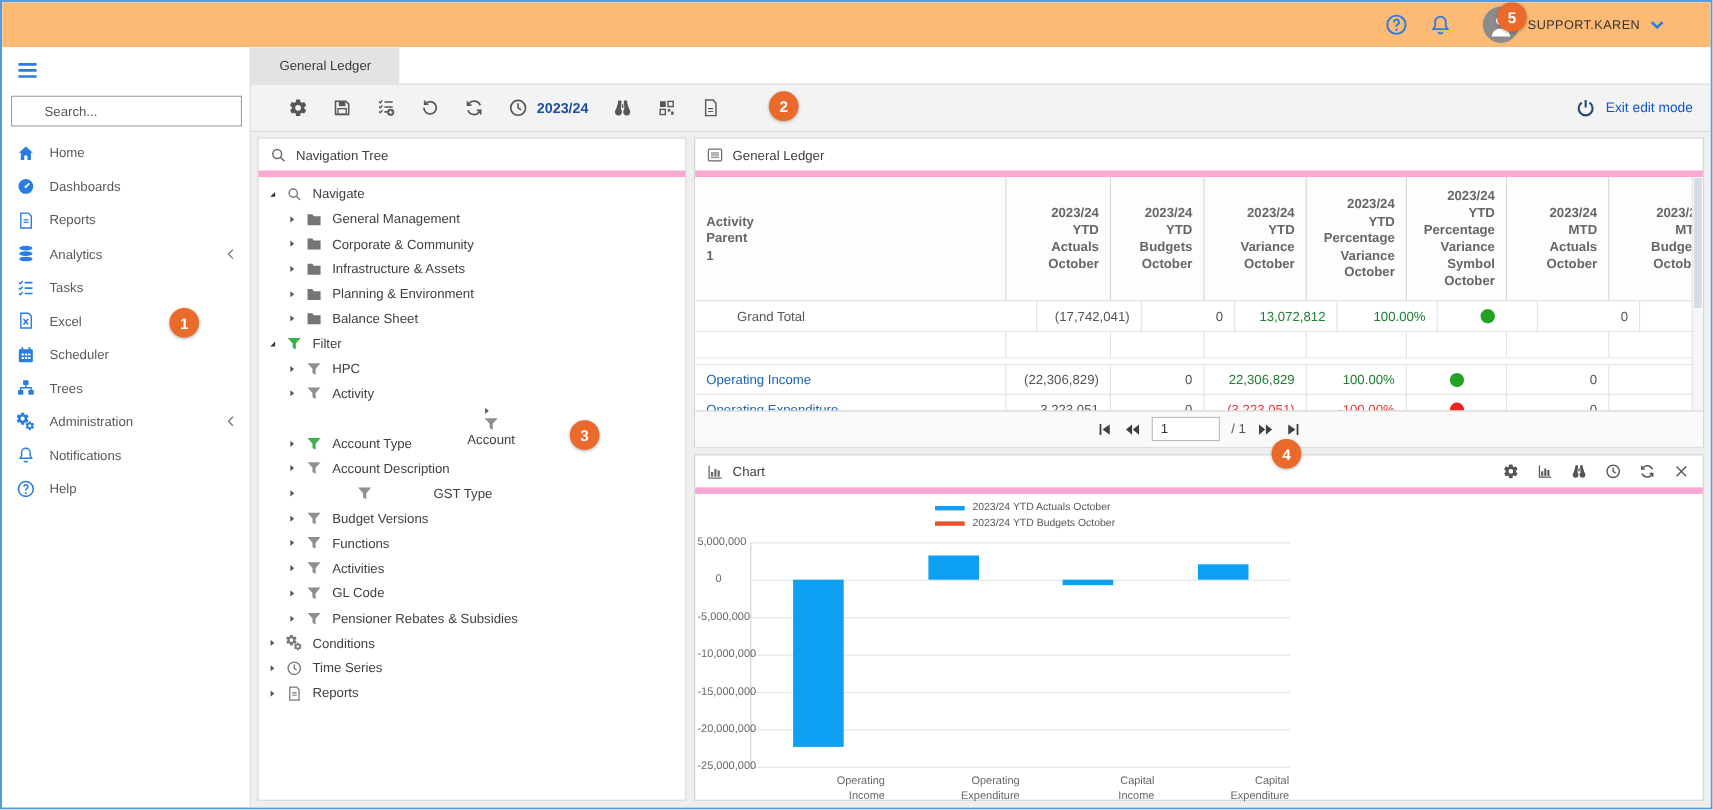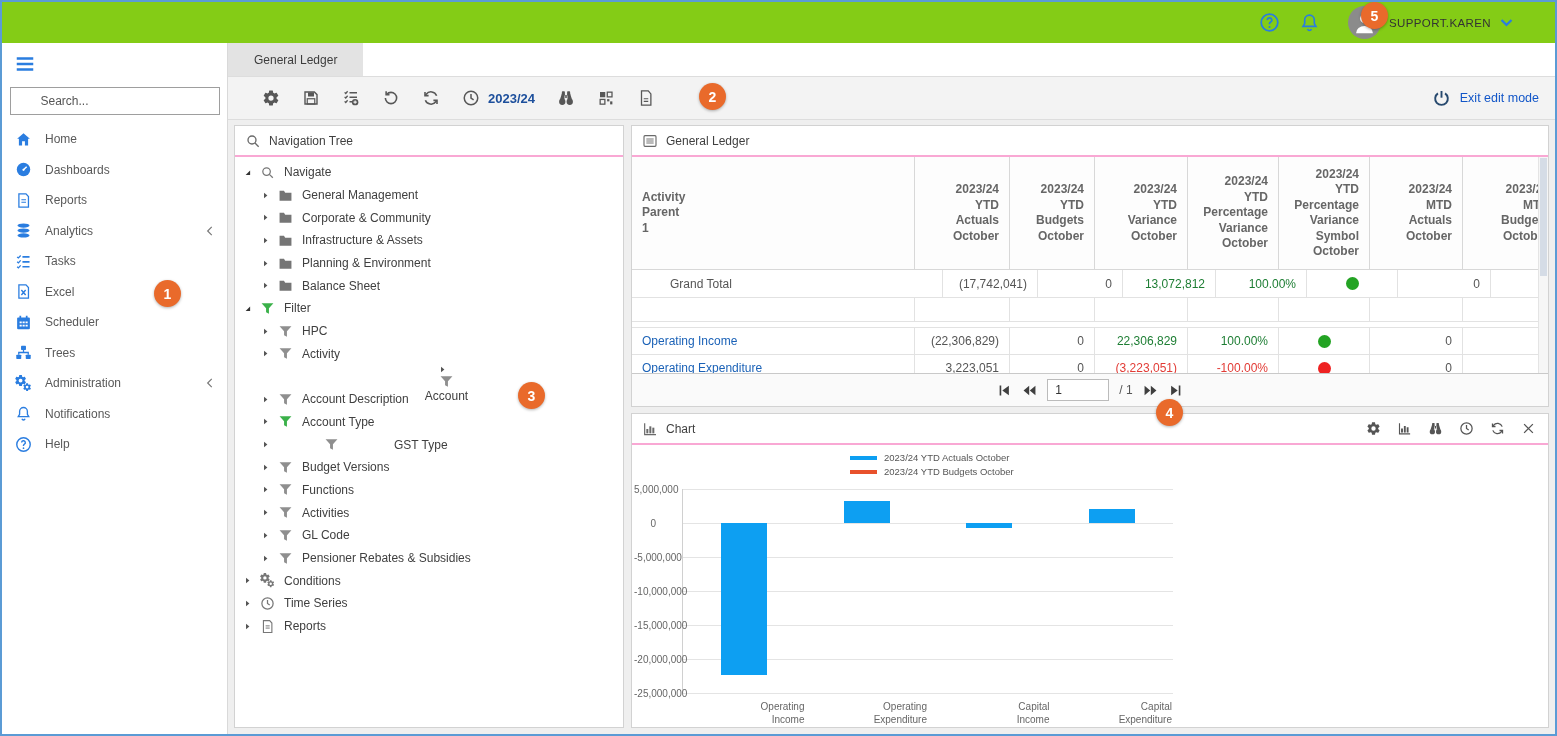--- a/index.html
+++ b/index.html
@@ -1,20 +1,20 @@
 <!DOCTYPE html>
 <html><head>
 <meta charset="utf-8">
 <style>
   html,body{margin:0;padding:0;background:#fff;}
   .frame{box-sizing:border-box;width:1557px;height:736px;border:2px solid #5b9bd5;position:relative;
          font-family:"Liberation Sans","DejaVu Sans",sans-serif;background:#fff;overflow:hidden;}
   .icn svg,[data-icon] svg{display:block;width:100%;height:100%;}
   
-  .topbar{height:41px;background:#84cc16;display:flex;justify-content:flex-end;align-items:center;}
+  .topbar{height:41px;background:#fdba74;display:flex;justify-content:flex-end;align-items:center;}
   .topbar-right{display:flex;align-items:center;padding-right:40px;}
   .tb-help{width:21px;height:21px;color:#2a7de0;margin-right:19px;cursor:pointer;}
   .tb-bell{width:21px;height:21px;color:#2a7de0;margin-right:28px;cursor:pointer;}
   .avatar{width:33px;height:33px;border-radius:50%;background:#8b8b8b;position:relative;overflow:hidden;margin-right:8px;cursor:pointer;flex:none;}
   .avatar span{position:absolute;inset:3px;}
   .username{font-size:11.5px;color:#333;letter-spacing:.4px;margin-right:7px;cursor:pointer;}
   .tb-chev{width:17px;height:17px;color:#2a7de0;cursor:pointer;}
   
   .bodyrow{display:flex;height:691px;}
   .sidebar{width:225px;background:#fff;border-right:1px solid #d9d9d9;flex:none;position:relative;}
@@ -36,21 +36,21 @@
   .tb-left{display:flex;align-items:center;padding-left:34px;gap:22px;}
   .tbtn{width:18px;height:18px;color:#575757;cursor:pointer;flex:none;}
   .period-group{display:flex;align-items:center;gap:8px;}
   .period{font-size:13px;font-weight:bold;color:#1d4f9c;}
   .tb-right{display:flex;align-items:center;gap:9px;padding-right:16px;}
   .power{width:19px;height:19px;color:#27496e;}
   .exit-label{font-size:12.5px;color:#1256c8;cursor:pointer;}
   
   .content{flex:1;display:flex;padding:5px 6px 6px 6px;gap:7px;background:#efefef;min-height:0;}
   .panel{background:#fff;border:1px solid #d2d2d2;box-sizing:border-box;}
-  .panel-header{height:29px;display:flex;align-items:center;padding-left:10px;border-bottom:2px solid #f9a8d4;flex:none;position:relative;}
+  .panel-header{height:29px;display:flex;align-items:center;padding-left:10px;border-bottom:6px solid #f9a8d4;flex:none;position:relative;}
   .ph-icon{width:16px;height:16px;color:#6a6a6a;flex:none;}
   .ph-title{margin-left:8px;font-size:12px;color:#3f3f3f;}
   .ph-actions{position:absolute;right:12px;top:0;height:100%;display:flex;align-items:center;gap:16px;}
   .ph-act{width:15px;height:15px;color:#555;cursor:pointer;}
   
   .nav-panel{width:390px;flex:none;display:flex;flex-direction:column;}
   .tree{padding-top:4px;overflow:hidden;flex:1;}
   .tree-row{height:22.7px;display:flex;align-items:center;font-size:12px;color:#404040;cursor:pointer;}
   .caret{width:9px;height:9px;flex:none;color:#555;}
   .caret.open{color:#333;}
@@ -501,39 +501,39 @@
                   </svg>
                 </span>
                 <span class="t-label">Account</span>
               </div>
               <div class="tree-row" style="padding-left: 26px;">
                 <span class="caret" data-icon="caret-closed">
                   <svg viewBox="0 0 24 24" width="100%" height="100%" aria-hidden="true">
                     <path d="M8 4.5l9 7.5-9 7.5z" fill="currentColor"></path>
                   </svg>
                 </span>
+                <span class="t-icon c-filter-green" data-icon="filter">
+                  <svg viewBox="0 0 24 24" width="100%" height="100%" aria-hidden="true">
+                    <path d="M2.5 3.5h19l-7.2 8.2v8.8l-4.6-2.6v-6.2z" fill="currentColor"></path>
+                  </svg>
+                </span>
+                <span class="t-label">Account Type</span>
+              </div>
+              <div class="tree-row" style="padding-left: 26px;">
+                <span class="caret" data-icon="caret-closed">
+                  <svg viewBox="0 0 24 24" width="100%" height="100%" aria-hidden="true">
+                    <path d="M8 4.5l9 7.5-9 7.5z" fill="currentColor"></path>
+                  </svg>
+                </span>
                 <span class="t-icon c-filter" data-icon="filter">
                   <svg viewBox="0 0 24 24" width="100%" height="100%" aria-hidden="true">
                     <path d="M2.5 3.5h19l-7.2 8.2v8.8l-4.6-2.6v-6.2z" fill="currentColor"></path>
                   </svg>
                 </span>
                 <span class="t-label">Account Description</span>
-              </div>
-              <div class="tree-row" style="padding-left: 26px;">
-                <span class="caret" data-icon="caret-closed">
-                  <svg viewBox="0 0 24 24" width="100%" height="100%" aria-hidden="true">
-                    <path d="M8 4.5l9 7.5-9 7.5z" fill="currentColor"></path>
-                  </svg>
-                </span>
-                <span class="t-icon c-filter-green" data-icon="filter">
-                  <svg viewBox="0 0 24 24" width="100%" height="100%" aria-hidden="true">
-                    <path d="M2.5 3.5h19l-7.2 8.2v8.8l-4.6-2.6v-6.2z" fill="currentColor"></path>
-                  </svg>
-                </span>
-                <span class="t-label">Account Type</span>
               </div>
               <div class="tree-row" style="padding-left: 26px; gap: 46px;">
                 <span class="caret" data-icon="caret-closed">
                   <svg viewBox="0 0 24 24" width="100%" height="100%" aria-hidden="true">
                     <path d="M8 4.5l9 7.5-9 7.5z" fill="currentColor"></path>
                   </svg>
                 </span>
                 <span class="t-icon c-filter" data-icon="filter">
                   <svg viewBox="0 0 24 24" width="100%" height="100%" aria-hidden="true">
                     <path d="M2.5 3.5h19l-7.2 8.2v8.8l-4.6-2.6v-6.2z" fill="currentColor"></path>

